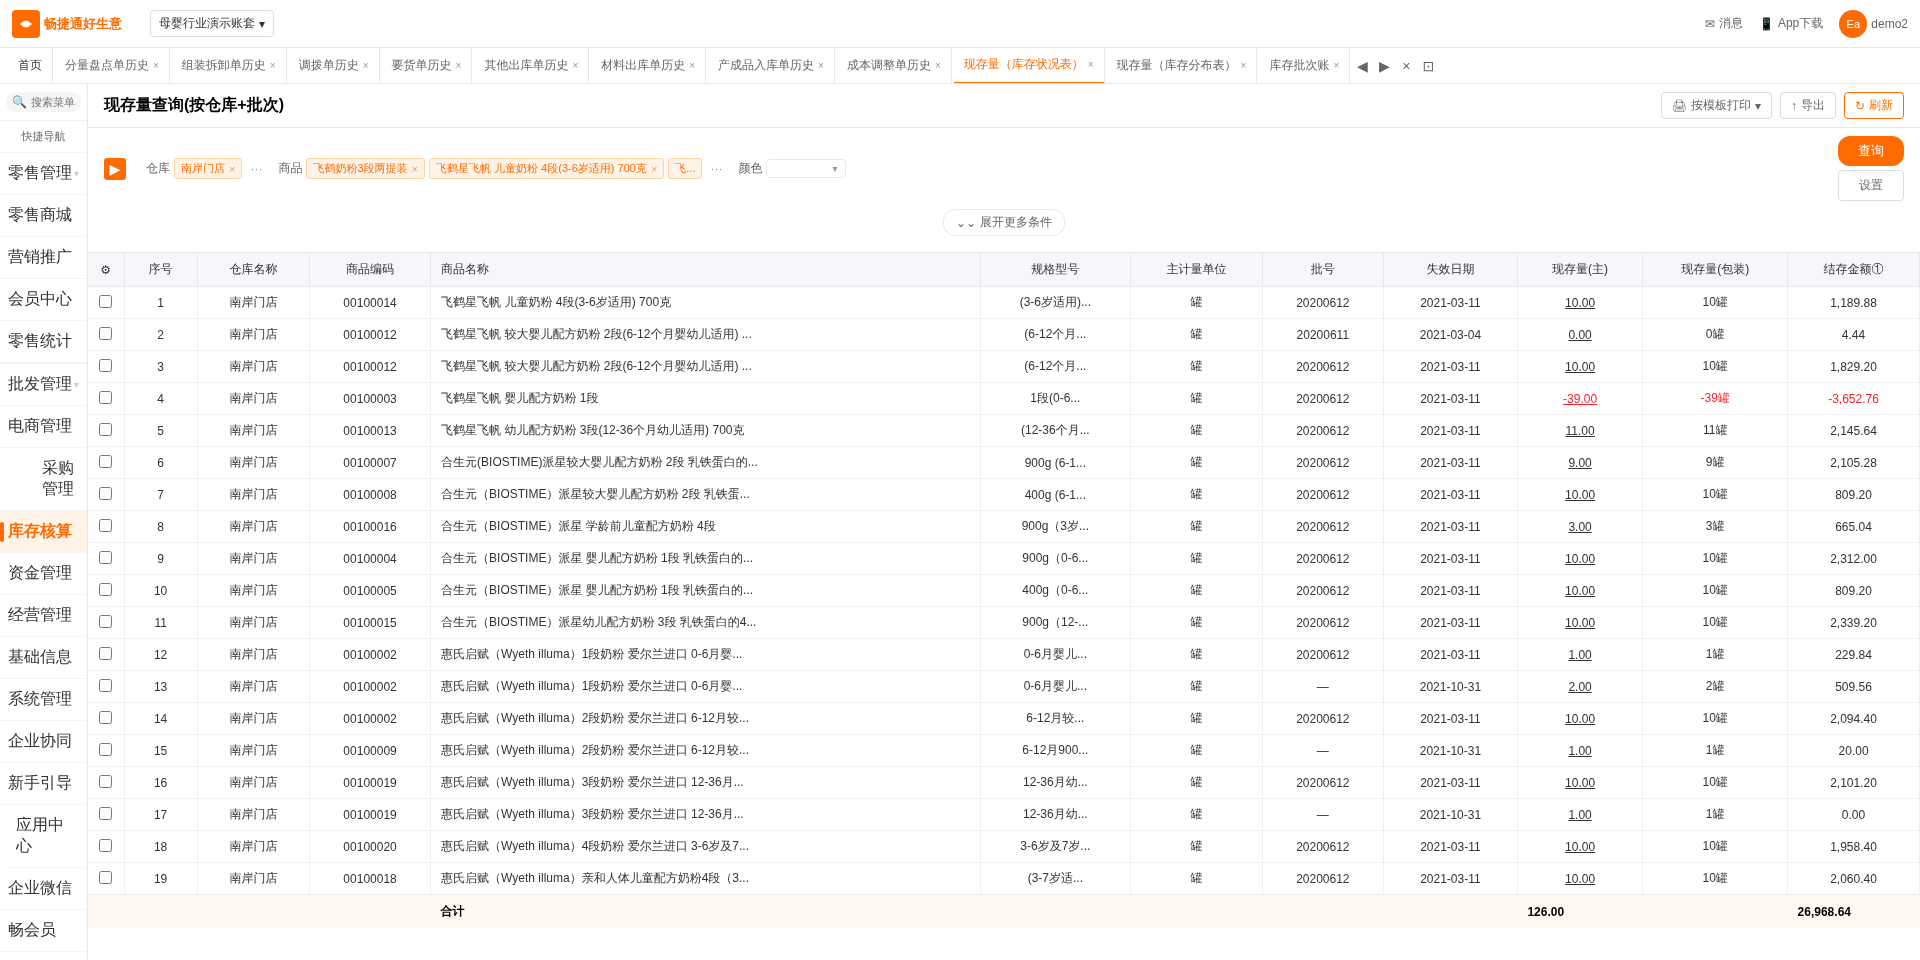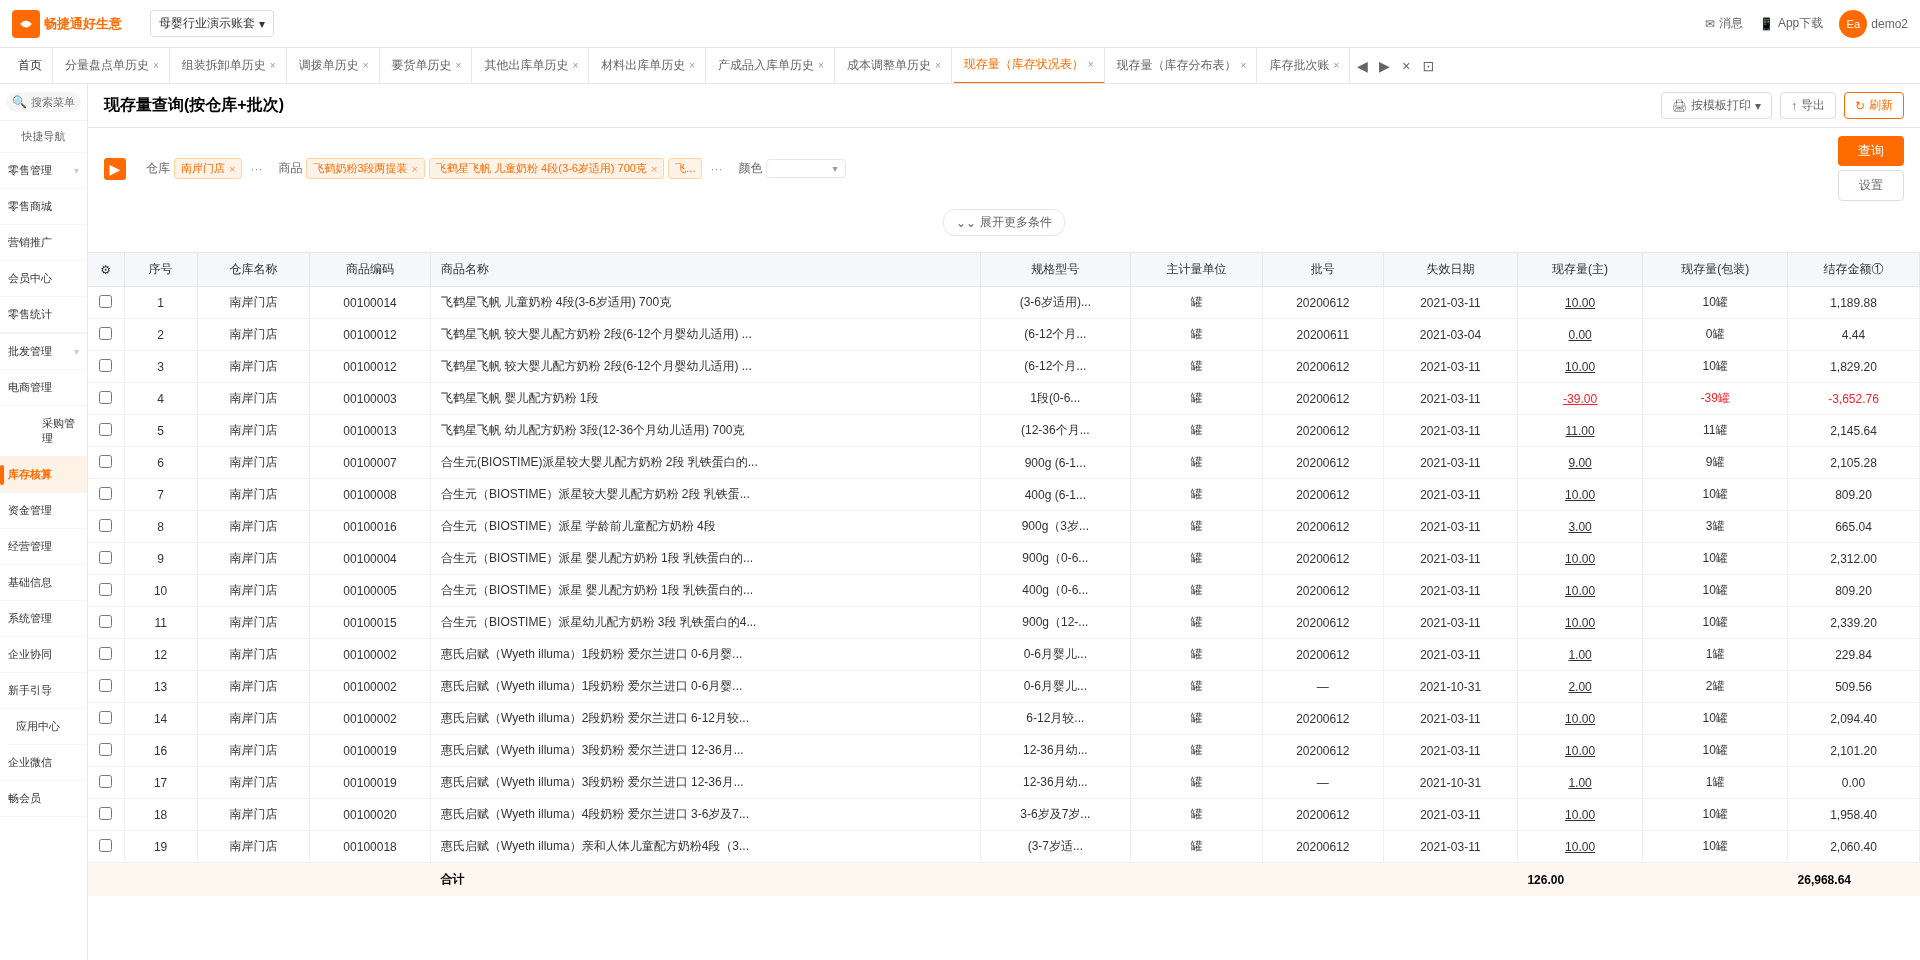--- a/index.html
+++ b/index.html
@@ -176,21 +176,21 @@
       cursor: pointer;
       font-size: 12px;
       color: #333;
       border-bottom: 1px solid #f5f5f5;
     }
     .sidebar-menu-item.active {
       background: #fff3e8;
       color: #ff6b00;
     }
     .menu-label {
-      font-size: 11px;
+      font-size: 16px;
     }
     .menu-arrow {
       font-size: 10px;
       color: #ccc;
     }
 
     
     .content-area {
       flex: 1;
       display: flex;
@@ -286,21 +286,21 @@
     }
     .filter-expand-row {
       display: flex;
       justify-content: center;
       padding: 4px 0;
     }
     .query-btn {
       background: #ff6b00;
       color: white;
       border: none;
-      border-radius: 4px;
+      border-radius: 12px;
       padding: 6px 20px;
       font-size: 13px;
       cursor: pointer;
     }
     .settings-btn {
       background: #fff;
       color: #666;
       border: 1px solid #ddd;
       border-radius: 4px;
       padding: 6px 16px;
@@ -873,20 +873,34 @@
     <td>6-12月较...</td>
     <td>罐</td>
     <td>20200612</td>
     <td>2021-03-11</td>
     <td class="underline">10.00</td>
     <td>10罐</td>
     <td>2,094.40</td>
   </tr>
             <tr>
     <td><input type="checkbox" style="cursor: pointer;"></td>
+    <td>15</td>
+    <td>南岸门店</td>
+    <td>00100009</td>
+    <td class="text-left">惠氏启赋（Wyeth illuma）2段奶粉 爱尔兰进口 6-12月较...</td>
+    <td>6-12月900...</td>
+    <td>罐</td>
+    <td>—</td>
+    <td>2021-10-31</td>
+    <td class="underline">1.00</td>
+    <td>1罐</td>
+    <td>20.00</td>
+  </tr>
+            <tr>
+    <td><input type="checkbox" style="cursor: pointer;"></td>
     <td>16</td>
     <td>南岸门店</td>
     <td>00100019</td>
     <td class="text-left">惠氏启赋（Wyeth illuma）3段奶粉 爱尔兰进口 12-36月...</td>
     <td>12-36月幼...</td>
     <td>罐</td>
     <td>20200612</td>
     <td>2021-03-11</td>
     <td class="underline">10.00</td>
     <td>10罐</td>

